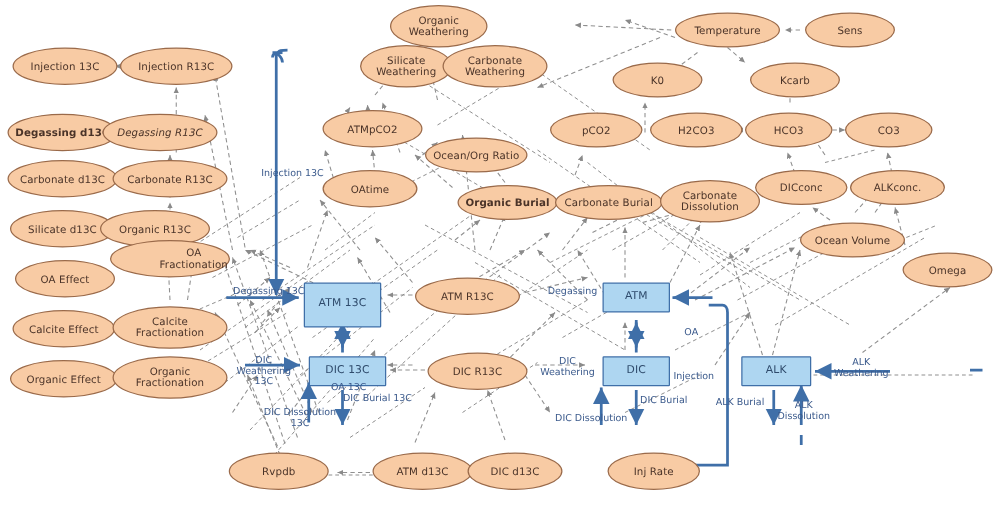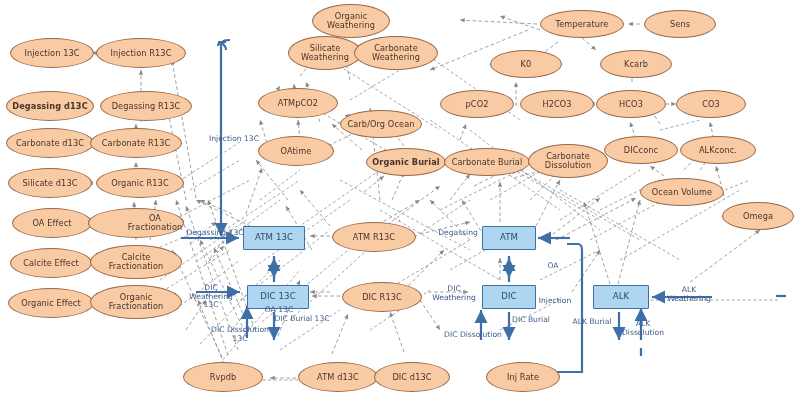--- a/index.html
+++ b/index.html
@@ -241,42 +241,42 @@
       <path d="M786,296 L776,296"></path>
       <path d="M153,292 L143,292"></path>
       <path d="M641,348 L641,356"></path>
     </g>
   </svg>
 
   <div id="vars">
       <div class="node ellipse" style="left: 10px; top: 38px; width: 84px; height: 30px; white-space: pre-line;">Injection 13C</div>
       <div class="node ellipse" style="left: 96px; top: 38px; width: 90px; height: 30px; white-space: pre-line;">Injection R13C</div>
       <div class="node ellipse" style="left: 6px; top: 91px; width: 88px; height: 30px; white-space: pre-line; font-weight: bold;">Degassing d13C</div>
-      <div class="node ellipse" style="left: 100px; top: 91px; width: 92px; height: 30px; white-space: pre-line;">Degassing R13C</div>
+      <div class="node ellipse" style="left: 82px; top: 91px; width: 92px; height: 30px; white-space: pre-line; font-style: italic;">Degassing R13C</div>
       <div class="node ellipse" style="left: 6px; top: 128px; width: 88px; height: 30px; white-space: pre-line; text-align: center;">Carbonate d13C</div>
       <div class="node ellipse" style="left: 90px; top: 128px; width: 92px; height: 30px; white-space: pre-line; text-align: center;">Carbonate R13C</div>
       <div class="node ellipse" style="left: 8px; top: 168px; width: 84px; height: 30px; white-space: pre-line;">Silicate d13C</div>
-      <div class="node ellipse" style="left: 96px; top: 168px; width: 88px; height: 30px; white-space: pre-line;">Organic R13C</div>
+      <div class="node ellipse" style="left: 80px; top: 168px; width: 88px; height: 30px; white-space: pre-line;">Organic R13C</div>
       <div class="node ellipse" style="left: 12px; top: 208px; width: 80px; height: 30px; white-space: pre-line;">OA Effect</div>
-      <div class="node ellipse" style="left: 88px; top: 208px; width: 96px; height: 30px; white-space: pre-line; padding-left: 38px;">OA Fractionation</div>
+      <div class="node ellipse" style="left: 88px; top: 192px; width: 96px; height: 30px; white-space: pre-line; padding-left: 38px;">OA Fractionation</div>
       <div class="node ellipse" style="left: 10px; top: 248px; width: 82px; height: 30px; white-space: pre-line;">Calcite Effect</div>
       <div class="node ellipse" style="left: 90px; top: 245px; width: 92px; height: 34px; white-space: pre-line;">Calcite
 Fractionation</div>
       <div class="node ellipse" style="left: 8px; top: 288px; width: 86px; height: 30px; white-space: pre-line;">Organic Effect</div>
       <div class="node ellipse" style="left: 90px; top: 285px; width: 92px; height: 34px; white-space: pre-line;">Organic
 Fractionation</div>
       <div class="node ellipse" style="left: 183px; top: 362px; width: 80px; height: 30px; white-space: pre-line;">Rvpdb</div>
       <div class="node ellipse" style="left: 312px; top: 4px; width: 78px; height: 34px; white-space: pre-line;">Organic
 Weathering</div>
       <div class="node ellipse" style="left: 288px; top: 36px; width: 74px; height: 34px; white-space: pre-line;">Silicate
 Weathering</div>
       <div class="node ellipse" style="left: 354px; top: 36px; width: 84px; height: 34px; white-space: pre-line;">Carbonate
 Weathering</div>
       <div class="node ellipse" style="left: 258px; top: 88px; width: 80px; height: 30px; white-space: pre-line;">ATMpCO2</div>
-      <div class="node ellipse" style="left: 340px; top: 110px; width: 82px; height: 28px; white-space: pre-line;">Carb/Org Ocean</div>
+      <div class="node ellipse" style="left: 340px; top: 110px; width: 82px; height: 28px; white-space: pre-line;">Ocean/Org Ratio</div>
       <div class="node ellipse" style="left: 258px; top: 136px; width: 76px; height: 30px; white-space: pre-line;">OAtime</div>
       <div class="node ellipse" style="left: 366px; top: 148px; width: 80px; height: 28px; white-space: pre-line; font-weight: bold;">Organic Burial</div>
       <div class="node ellipse" style="left: 444px; top: 148px; width: 86px; height: 28px; white-space: pre-line;">Carbonate Burial</div>
       <div class="node ellipse" style="left: 332px; top: 222px; width: 84px; height: 30px; white-space: pre-line;">ATM R13C</div>
       <div class="node ellipse" style="left: 342px; top: 282px; width: 80px; height: 30px; white-space: pre-line;">DIC R13C</div>
       <div class="node ellipse" style="left: 298px; top: 362px; width: 80px; height: 30px; white-space: pre-line;">ATM d13C</div>
       <div class="node ellipse" style="left: 374px; top: 362px; width: 76px; height: 30px; white-space: pre-line;">DIC d13C</div>
       <div class="node ellipse" style="left: 486px; top: 362px; width: 74px; height: 30px; white-space: pre-line;">Inj Rate</div>
       <div class="node ellipse" style="left: 540px; top: 10px; width: 84px; height: 28px; white-space: pre-line;">Temperature</div>
       <div class="node ellipse" style="left: 644px; top: 10px; width: 72px; height: 28px; white-space: pre-line;">Sens</div>
@@ -287,21 +287,21 @@
       <div class="node ellipse" style="left: 596px; top: 90px; width: 70px; height: 28px; white-space: pre-line;">HCO3</div>
       <div class="node ellipse" style="left: 676px; top: 90px; width: 70px; height: 28px; white-space: pre-line;">CO3</div>
       <div class="node ellipse" style="left: 528px; top: 144px; width: 80px; height: 34px; white-space: pre-line;">Carbonate
 Dissolution</div>
       <div class="node ellipse" style="left: 604px; top: 136px; width: 74px; height: 28px; white-space: pre-line;">DICconc</div>
       <div class="node ellipse" style="left: 680px; top: 136px; width: 76px; height: 28px; white-space: pre-line;">ALKconc.</div>
       <div class="node ellipse" style="left: 640px; top: 178px; width: 84px; height: 28px; white-space: pre-line;">Ocean Volume</div>
       <div class="node ellipse" style="left: 722px; top: 202px; width: 72px; height: 28px; white-space: pre-line;">Omega</div>
     </div>
   <div id="stocks">
-      <div class="node stock" style="left: 243px; top: 226px; width: 62px; height: 24px;">ATM 13C</div>
+      <div class="node stock" style="left: 243px; top: 226px; width: 62px; height: 36px;">ATM 13C</div>
       <div class="node stock" style="left: 247px; top: 285px; width: 62px; height: 24px;">DIC 13C</div>
       <div class="node stock" style="left: 482px; top: 226px; width: 54px; height: 24px;">ATM</div>
       <div class="node stock" style="left: 482px; top: 285px; width: 54px; height: 24px;">DIC</div>
       <div class="node stock" style="left: 593px; top: 285px; width: 56px; height: 24px;">ALK</div>
     </div>
   <div id="flabels">
       <div class="flowlabel" style="left: 199px; top: 135px; width: 70px;">Injection 13C</div>
       <div class="flowlabel" style="left: 179px; top: 229px; width: 72px;">Degassing 13C</div>
       <div class="flowlabel" style="left: 257px; top: 262px; width: 44px; margin-top: 44px;">OA 13C</div>
       <div class="flowlabel" style="left: 185px; top: 284px; width: 52px;">DIC

